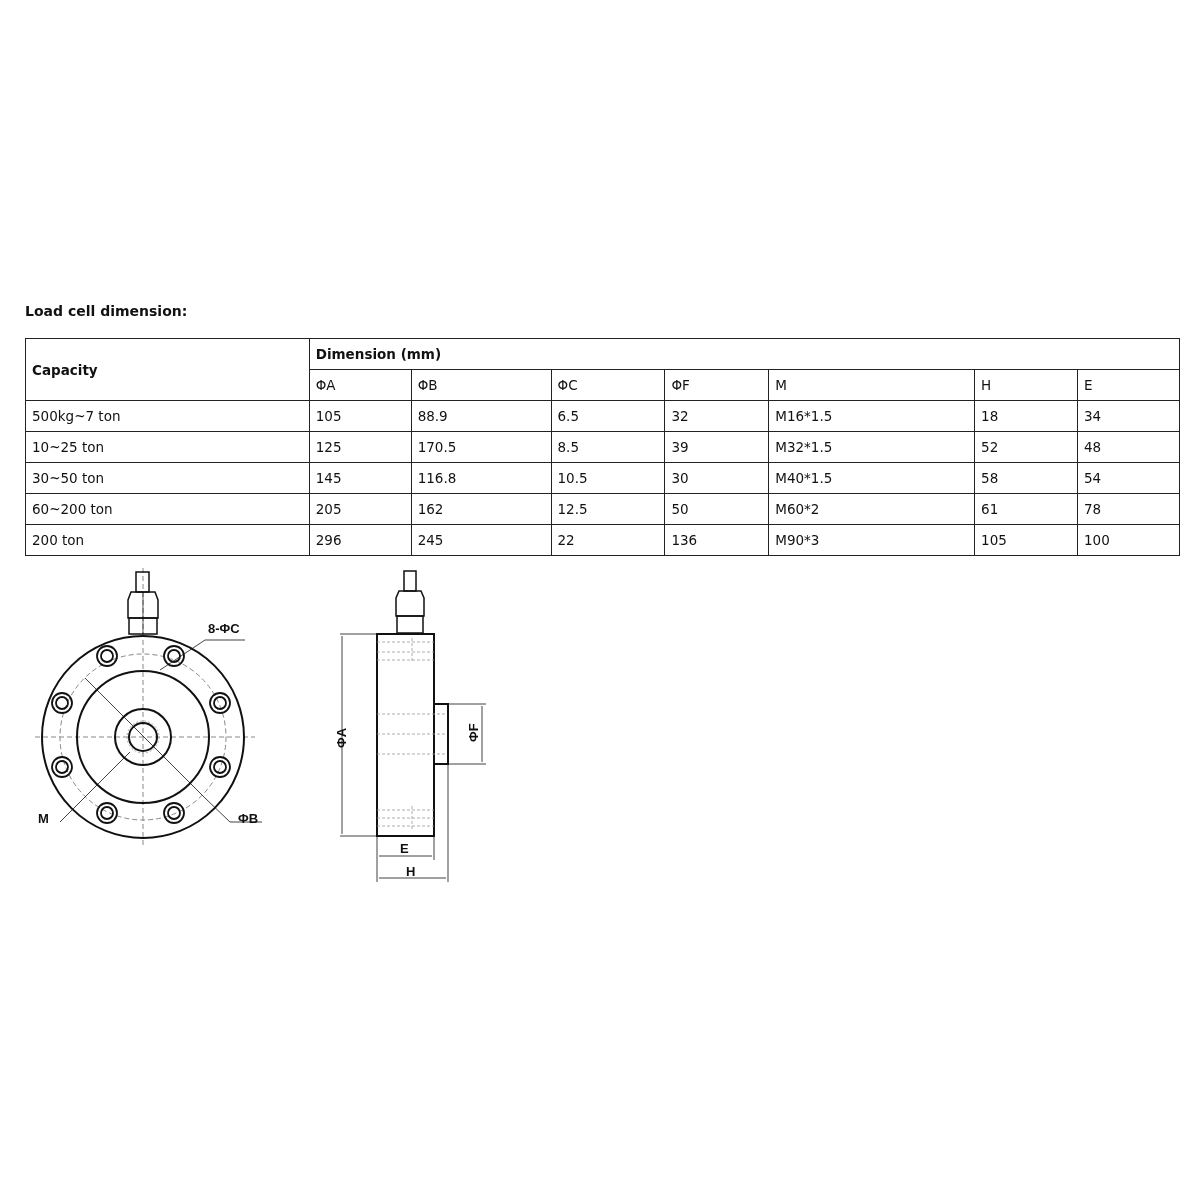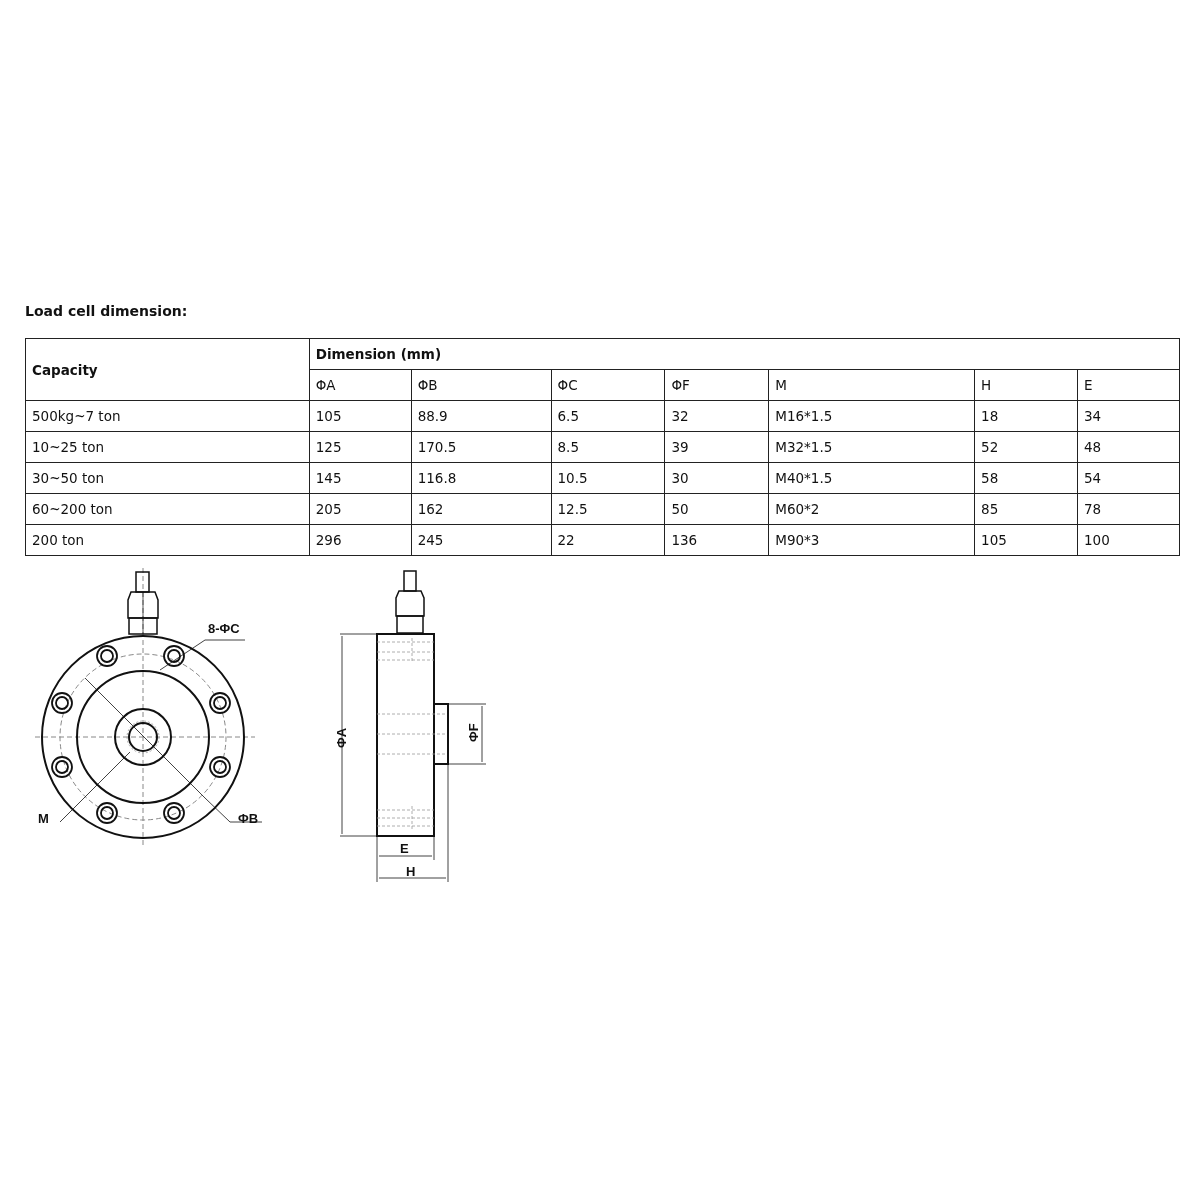--- a/index.html
+++ b/index.html
@@ -71,21 +71,21 @@
     <td>58</td>
     <td>54</td>
   </tr>
   <tr>
     <td>60~200 ton</td>
     <td>205</td>
     <td>162</td>
     <td>12.5</td>
     <td>50</td>
     <td>M60*2</td>
-    <td>85</td>
+    <td>61</td>
     <td>78</td>
   </tr>
   <tr>
     <td>200 ton</td>
     <td>296</td>
     <td>245</td>
     <td>22</td>
     <td>136</td>
     <td>M90*3</td>
     <td>105</td>

